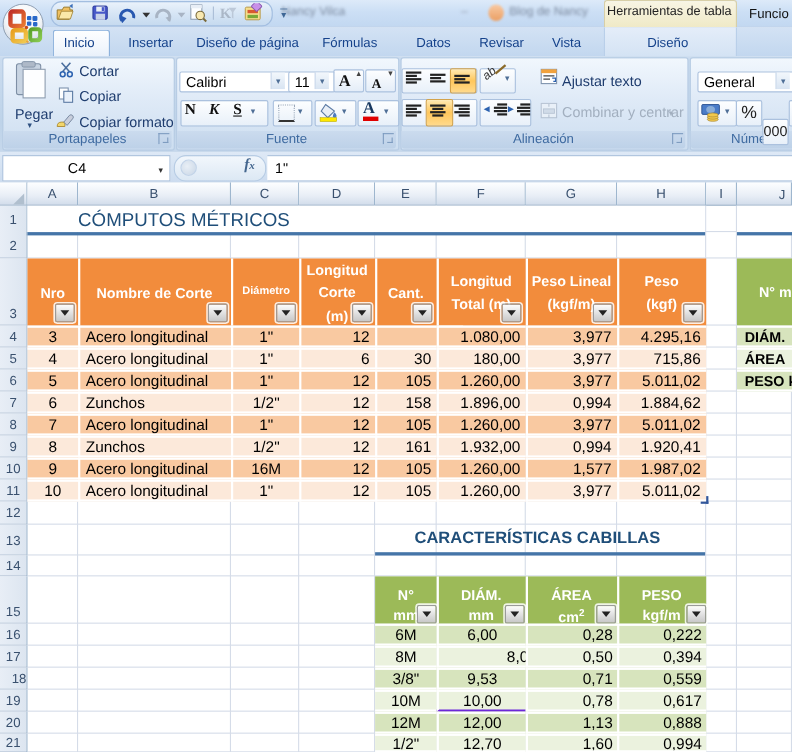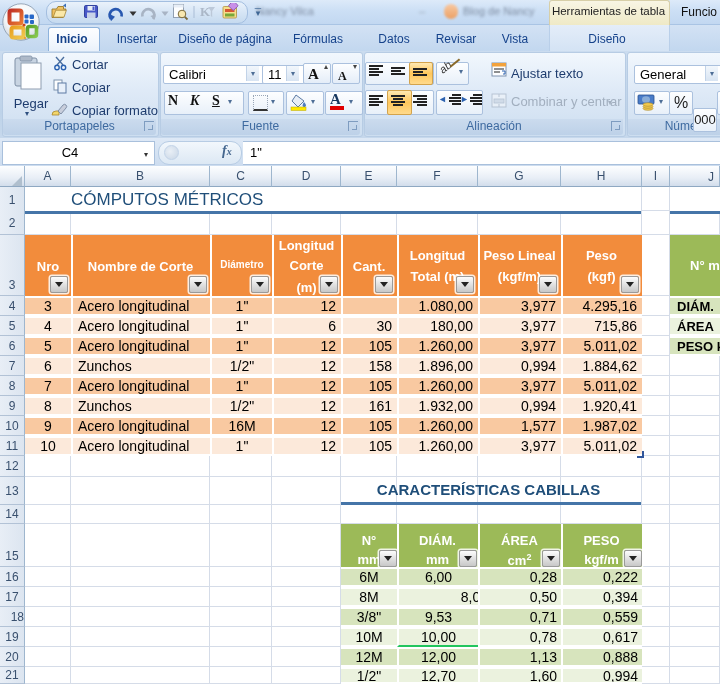--- a/index.html
+++ b/index.html
@@ -87,21 +87,21 @@
  <rect x="28" y="17" width="4" height="4" rx="1"></rect>
 </g>
 <rect x="9.5" y="24.5" width="12" height="10" rx="2" fill="none" stroke="url(#sqY)" stroke-width="4"></rect>
 <rect x="25.5" y="23.5" width="9" height="10" rx="2" fill="none" stroke="url(#sqG)" stroke-width="3.6"></rect>
 <circle cx="22" cy="22" r="1.6" fill="#C84818"></circle>
 <circle cx="23" cy="35" r="1.2" fill="#E89820" opacity="0.8"></circle>
 </svg>
 <div class="ab" style="left:0;top:25px;width:720px;height:26px;background:linear-gradient(#D3E2F4,#C2D7EF);"></div>
 <div class="ab" style="left:549px;top:25px;width:119px;height:26px;background:linear-gradient(#E4EDF9,#D4E3F4);border-left:1px solid #B9CFE9;border-right:1px solid #B9CFE9;"></div>
 <div class="ab" style="left:48px;top:27px;width:50px;height:24px;background:linear-gradient(#FDFEFF,#F2F7FD 60%,#E8F0FA);border:1px solid #8DB2DC;border-bottom:none;border-radius:3px 3px 0 0;"></div>
-<div class="ab" style="left:12px;top:32px;width:120px;text-align:center;font-size:12px;font-weight:bold;color:#15428B;">Inicio</div>
+<div class="ab" style="left:12px;top:32px;width:120px;text-align:center;font-size:12px;font-weight:normal;color:#15428B;">Inicio</div>
 <div class="ab" style="left:77px;top:32px;width:120px;text-align:center;font-size:12px;font-weight:normal;color:#15428B;">Insertar</div>
 <div class="ab" style="left:165px;top:32px;width:120px;text-align:center;font-size:12px;font-weight:normal;color:#15428B;">Diseño de página</div>
 <div class="ab" style="left:258px;top:32px;width:120px;text-align:center;font-size:12px;font-weight:normal;color:#15428B;">Fórmulas</div>
 <div class="ab" style="left:334px;top:32px;width:120px;text-align:center;font-size:12px;font-weight:normal;color:#15428B;">Datos</div>
 <div class="ab" style="left:396px;top:32px;width:120px;text-align:center;font-size:12px;font-weight:normal;color:#15428B;">Revisar</div>
 <div class="ab" style="left:455px;top:32px;width:120px;text-align:center;font-size:12px;font-weight:normal;color:#15428B;">Vista</div>
 <div class="ab" style="left:547px;top:32px;width:120px;text-align:center;font-size:12px;font-weight:normal;color:#15428B;">Diseño</div>
 <div class="ab" style="left:0;top:51px;width:720px;height:87px;background:linear-gradient(#CBDCEF,#BED3E9 70%,#C6D8EC);border-bottom:2px solid #91AFD0;"></div>
 <div class="ab" style="left:2px;top:52px;width:155px;height:83px;border:1px solid #B7CCE4;border-radius:3px;background:linear-gradient(#F1F7FD,#DFEAF7 45%,#CDDEF0);"></div>
 <div class="ab" style="left:3px;top:119px;width:153px;height:16px;background:linear-gradient(#CBDBEE,#BDD1E8);border-radius:0 0 3px 3px;color:#3E6AA0;font-size:12px;text-align:center;line-height:15px;">Portapapeles</div>
@@ -492,21 +492,21 @@
 <div class="cell" style="left:561px;top:567px;width:81px;height:20px;background:#D7E4BD;border-left:2px solid #fff;border-top:2px solid #fff;border-bottom:2px solid #fff;color:#000;font-size:14px;text-align:right;padding-right:4px;line-height:17px;box-sizing:border-box;">0,222</div>
 <div class="cell" style="left:341px;top:587px;width:56px;height:20px;background:#EBF2DE;border-top:2px solid #fff;border-bottom:2px solid #fff;color:#000;font-size:14px;text-align:center;line-height:17px;box-sizing:border-box;">8M</div>
 <div class="cell" style="left:397px;top:587px;width:91px;height:20px;background:#EBF2DE;border-left:2px solid #fff;border-top:2px solid #fff;border-bottom:2px solid #fff;color:#000;font-size:14px;text-align:right;line-height:17px;box-sizing:border-box;">8,00</div>
 <div class="cell" style="left:478px;top:587px;width:83px;height:20px;background:#EBF2DE;border-left:2px solid #fff;border-top:2px solid #fff;border-bottom:2px solid #fff;color:#000;font-size:14px;text-align:right;padding-right:4px;line-height:17px;box-sizing:border-box;">0,50</div>
 <div class="cell" style="left:561px;top:587px;width:81px;height:20px;background:#EBF2DE;border-left:2px solid #fff;border-top:2px solid #fff;border-bottom:2px solid #fff;color:#000;font-size:14px;text-align:right;padding-right:4px;line-height:17px;box-sizing:border-box;">0,394</div>
 <div class="cell" style="left:341px;top:607px;width:56px;height:20px;background:#D7E4BD;border-top:2px solid #fff;border-bottom:2px solid #fff;color:#000;font-size:14px;text-align:center;line-height:17px;box-sizing:border-box;">3/8"</div>
 <div class="cell" style="left:397px;top:607px;width:81px;height:20px;background:#D7E4BD;border-left:2px solid #fff;border-top:2px solid #fff;border-bottom:2px solid #fff;color:#000;font-size:14px;text-align:center;line-height:17px;box-sizing:border-box;">9,53</div>
 <div class="cell" style="left:478px;top:607px;width:83px;height:20px;background:#D7E4BD;border-left:2px solid #fff;border-top:2px solid #fff;border-bottom:2px solid #fff;color:#000;font-size:14px;text-align:right;padding-right:4px;line-height:17px;box-sizing:border-box;">0,71</div>
 <div class="cell" style="left:561px;top:607px;width:81px;height:20px;background:#D7E4BD;border-left:2px solid #fff;border-top:2px solid #fff;border-bottom:2px solid #fff;color:#000;font-size:14px;text-align:right;padding-right:4px;line-height:17px;box-sizing:border-box;">0,559</div>
 <div class="cell" style="left:341px;top:627px;width:56px;height:20px;background:#EBF2DE;border-top:2px solid #fff;border-bottom:2px solid #fff;color:#000;font-size:14px;text-align:center;line-height:17px;box-sizing:border-box;">10M</div>
-<div class="cell" style="left:397px;top:627px;width:81px;height:20px;background:#EBF2DE;border-left:2px solid #fff;border-top:2px solid #fff;border-bottom:2px solid #22c55e;color:#000;font-size:14px;text-align:center;line-height:17px;box-sizing:border-box;">10,00</div>
+<div class="cell" style="left:397px;top:627px;width:81px;height:20px;background:#EBF2DE;border-left:2px solid #fff;border-top:2px solid #fff;border-bottom:2px solid #6d28d9;color:#000;font-size:14px;text-align:center;line-height:17px;box-sizing:border-box;">10,00</div>
 <div class="cell" style="left:478px;top:627px;width:83px;height:20px;background:#EBF2DE;border-left:2px solid #fff;border-top:2px solid #fff;border-bottom:2px solid #fff;color:#000;font-size:14px;text-align:right;padding-right:4px;line-height:17px;box-sizing:border-box;">0,78</div>
 <div class="cell" style="left:561px;top:627px;width:81px;height:20px;background:#EBF2DE;border-left:2px solid #fff;border-top:2px solid #fff;border-bottom:2px solid #fff;color:#000;font-size:14px;text-align:right;padding-right:4px;line-height:17px;box-sizing:border-box;">0,617</div>
 <div class="cell" style="left:341px;top:647px;width:56px;height:20px;background:#D7E4BD;border-top:2px solid #fff;border-bottom:2px solid #fff;color:#000;font-size:14px;text-align:center;line-height:17px;box-sizing:border-box;">12M</div>
 <div class="cell" style="left:397px;top:647px;width:81px;height:20px;background:#D7E4BD;border-left:2px solid #fff;border-top:2px solid #fff;border-bottom:2px solid #fff;color:#000;font-size:14px;text-align:center;line-height:17px;box-sizing:border-box;">12,00</div>
 <div class="cell" style="left:478px;top:647px;width:83px;height:20px;background:#D7E4BD;border-left:2px solid #fff;border-top:2px solid #fff;border-bottom:2px solid #fff;color:#000;font-size:14px;text-align:right;padding-right:4px;line-height:17px;box-sizing:border-box;">1,13</div>
 <div class="cell" style="left:561px;top:647px;width:81px;height:20px;background:#D7E4BD;border-left:2px solid #fff;border-top:2px solid #fff;border-bottom:2px solid #fff;color:#000;font-size:14px;text-align:right;padding-right:4px;line-height:17px;box-sizing:border-box;">0,888</div>
 <div class="cell" style="left:341px;top:667px;width:56px;height:17px;background:#EBF2DE;border-top:2px solid #fff;border-bottom:2px solid #fff;color:#000;font-size:14px;text-align:center;line-height:14px;box-sizing:border-box;">1/2"</div>
 <div class="cell" style="left:397px;top:667px;width:81px;height:17px;background:#EBF2DE;border-left:2px solid #fff;border-top:2px solid #fff;border-bottom:2px solid #fff;color:#000;font-size:14px;text-align:center;line-height:14px;box-sizing:border-box;">12,70</div>
 <div class="cell" style="left:478px;top:667px;width:83px;height:17px;background:#EBF2DE;border-left:2px solid #fff;border-top:2px solid #fff;border-bottom:2px solid #fff;color:#000;font-size:14px;text-align:right;padding-right:4px;line-height:14px;box-sizing:border-box;">1,60</div>
 <div class="cell" style="left:561px;top:667px;width:81px;height:17px;background:#EBF2DE;border-left:2px solid #fff;border-top:2px solid #fff;border-bottom:2px solid #fff;color:#000;font-size:14px;text-align:right;padding-right:4px;line-height:14px;box-sizing:border-box;">0,994</div>

